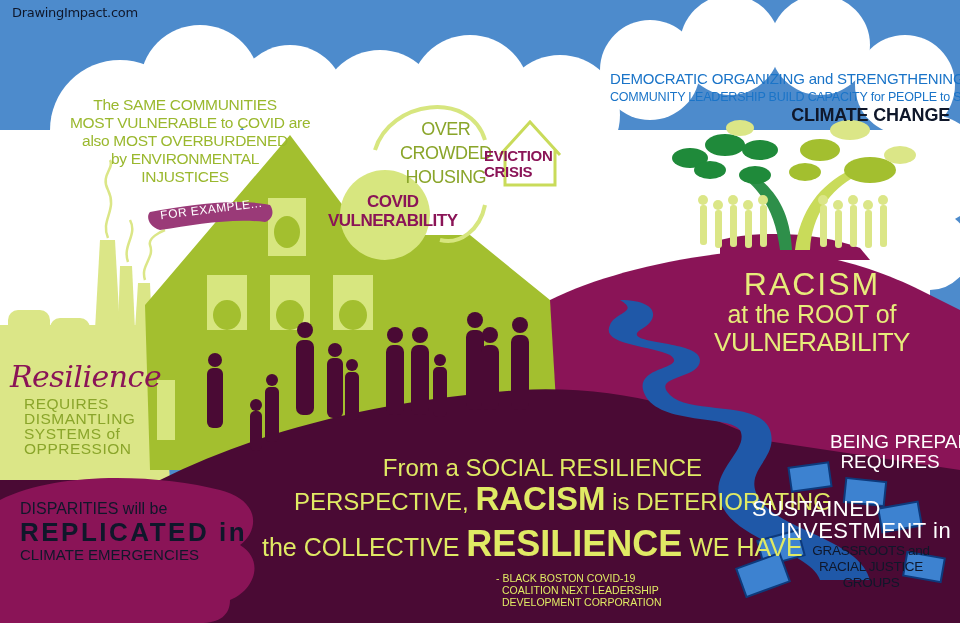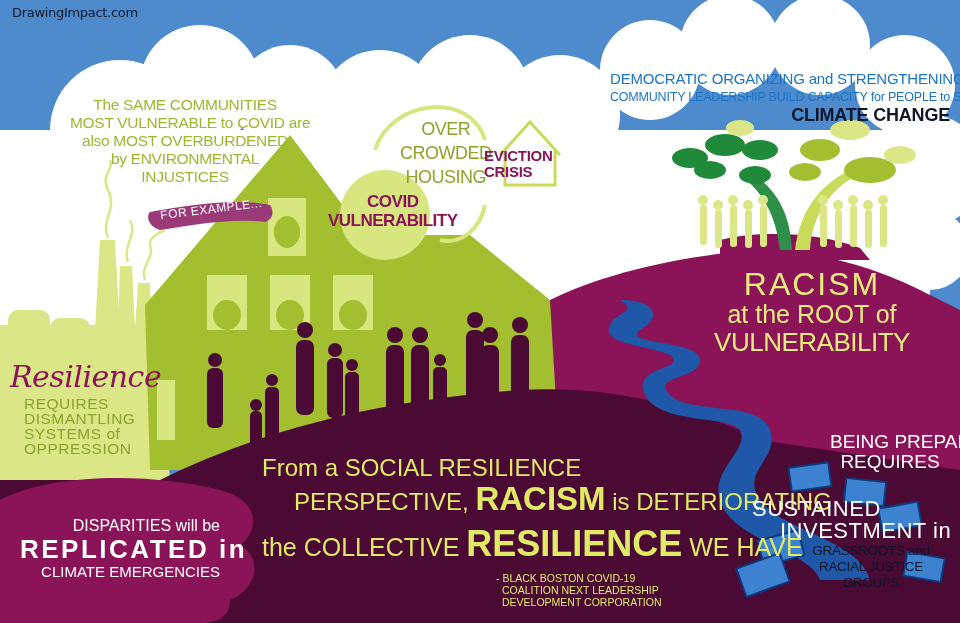--- a/index.html
+++ b/index.html
@@ -13,25 +13,25 @@
   .evict{left:484px;top:148px;color:#8a1457;font-size:15px;line-height:16px;letter-spacing:-0.3px;}
   .covid{left:328px;top:192px;color:#8a1457;font-size:17px;line-height:19px;text-align:center;letter-spacing:-0.5px;}
   .demo{left:610px;top:70px;width:340px;text-align:center;color:#1a74c8;font-size:15px;line-height:18px;font-weight:normal;letter-spacing:-0.2px;}
   .demo .cc{color:#0f172a;font-weight:bold;font-size:18px;text-align:right;}
   .racism{left:712px;top:268px;width:200px;text-align:center;color:#e7ec7a;}
   .racism .r1{font-size:32px;letter-spacing:2px;font-weight:normal;display:block;}
   .racism .r2{font-size:25px;font-weight:normal;display:block;margin-top:2px;}
   .racism .r3{font-size:26px;font-weight:normal;display:block;margin-top:2px;letter-spacing:-0.5px;}
   .resil{left:10px;top:362px;color:#8a1457;font-size:30px;font-family:"DejaVu Serif",serif;font-style:italic;font-weight:normal;letter-spacing:-0.5px;}
   .req{left:24px;top:396px;color:#8aa52a;font-size:15.5px;line-height:15px;font-weight:normal;letter-spacing:0.5px;}
-  .disp{left:20px;top:518px;width:200px;text-align:right;color:#ffffff;font-weight:normal;}
+  .disp{left:20px;top:501px;width:200px;text-align:left;color:#0f172a;font-weight:normal;}
   .disp .d1{font-size:16px;display:block;}
   .disp .d2{font-size:26px;letter-spacing:2.5px;display:block;font-weight:bold;margin:2px 0;}
   .disp .d3{font-size:15px;display:block;}
-  .from{left:262px;top:456px;width:440px;text-align:left;color:#e0ea64;font-weight:normal;}
+  .from{left:262px;top:456px;width:440px;text-align:right;color:#e0ea64;font-weight:normal;}
   .from .f1{font-size:24px;display:block;}
   .from .f2{font-size:24px;display:block;margin-top:2px;margin-left:32px;}
   .from .f2 b{font-size:33px;}
   .from .f3{font-size:25px;display:block;margin-top:11px;}
   .from .f3 b{font-size:36px;}
   .attr{left:496px;top:572px;color:#e0ea64;font-size:10.5px;line-height:12px;font-weight:normal;}
   .being{left:830px;top:432px;width:120px;text-align:center;color:#ffffff;font-size:19px;line-height:20px;font-weight:normal;}
   .sust{left:752px;top:498px;color:#ffffff;font-size:22px;line-height:22px;font-weight:normal;letter-spacing:0.5px;}
   .grass{left:808px;top:543px;width:126px;text-align:center;color:#0f172a;font-size:13.5px;line-height:16px;font-weight:normal;letter-spacing:-0.3px;}
 </style>

